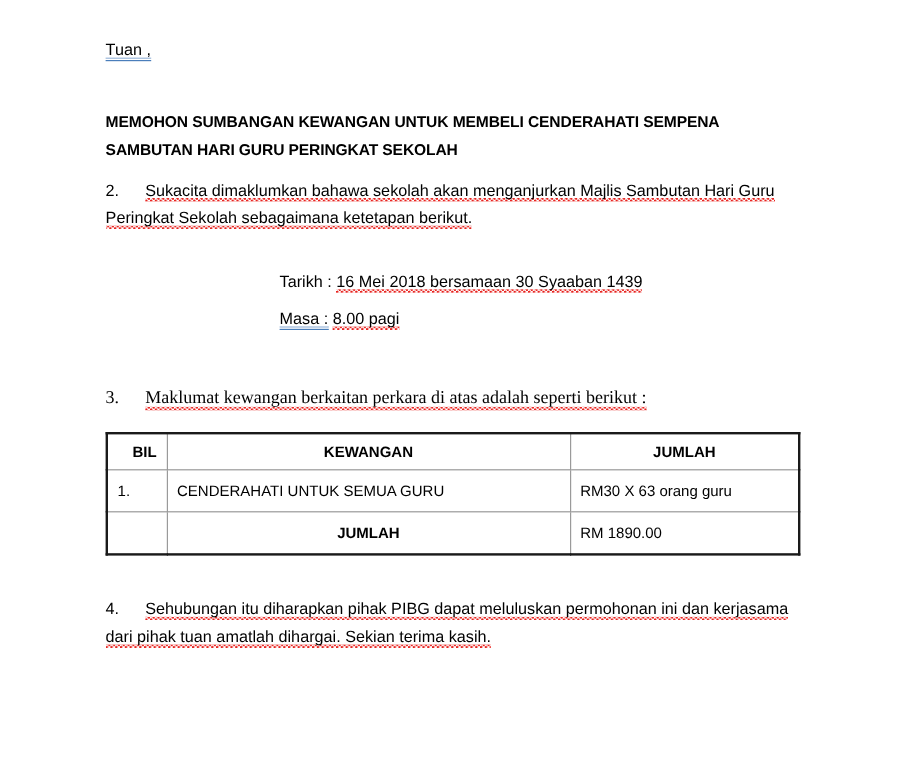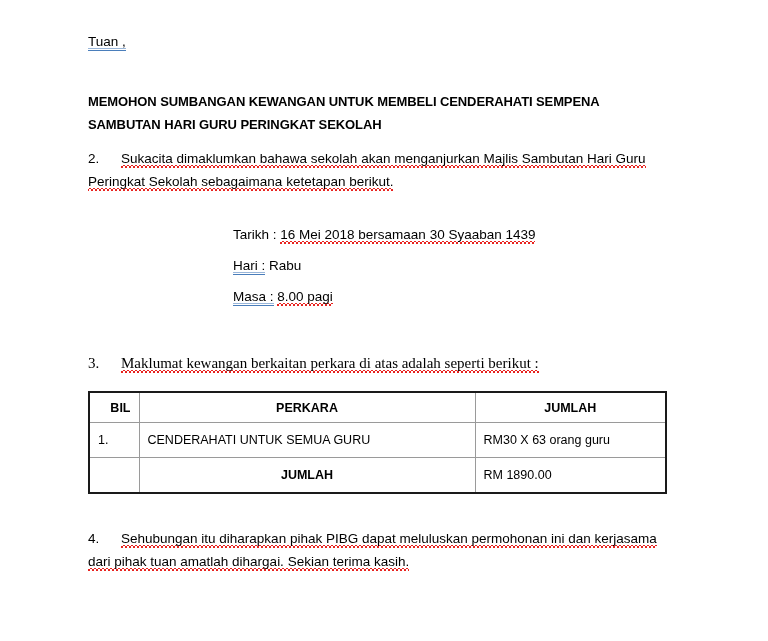--- a/index.html
+++ b/index.html
@@ -165,36 +165,35 @@
 
     <p class="salutation"><span class="gr">Tuan ,</span></p>
 
     <p class="heading">MEMOHON SUMBANGAN KEWANGAN UNTUK MEMBELI CENDERAHATI SEMPENA SAMBUTAN HARI GURU PERINGKAT SEKOLAH</p>
 
 
     <p class="para p2"><span class="numtab">2.</span><span class="sp">Sukacita dimaklumkan bahawa sekolah akan menganjurkan Majlis Sambutan Hari Guru Peringkat Sekolah sebagaimana ketetapan berikut.</span></p>
 
     <div class="details">
       <div class="line"><span>Tarikh :</span> <span class="sp">16 Mei 2018 bersamaan 30 Syaaban 1439</span></div>
-      <div class="line"><span class="gr">Hari :</span> <span>Rabu</span></div>
       <div class="line"><span class="gr">Masa :</span> <span class="sp">8.00 pagi</span></div>
     </div>
 
     <p class="para3"><span class="numtab">3.</span><span class="sp">Maklumat kewangan berkaitan perkara di atas adalah seperti berikut :</span></p>
 
     <table class="money">
       <colgroup>
         <col class="col-bil">
         <col class="col-perk">
         <col class="col-juml">
       </colgroup>
       <thead>
         <tr>
           <th class="hcell bil">BIL</th>
-          <th class="hcell">PERKARA</th>
+          <th class="hcell">KEWANGAN</th>
           <th class="hcell">JUMLAH</th>
         </tr>
       </thead>
       <tbody>
         <tr>
           <td class="cell bil">1.</td>
           <td class="cell">CENDERAHATI UNTUK SEMUA GURU</td>
           <td class="cell">RM30 X 63 orang guru</td>
         </tr>
         <tr>

